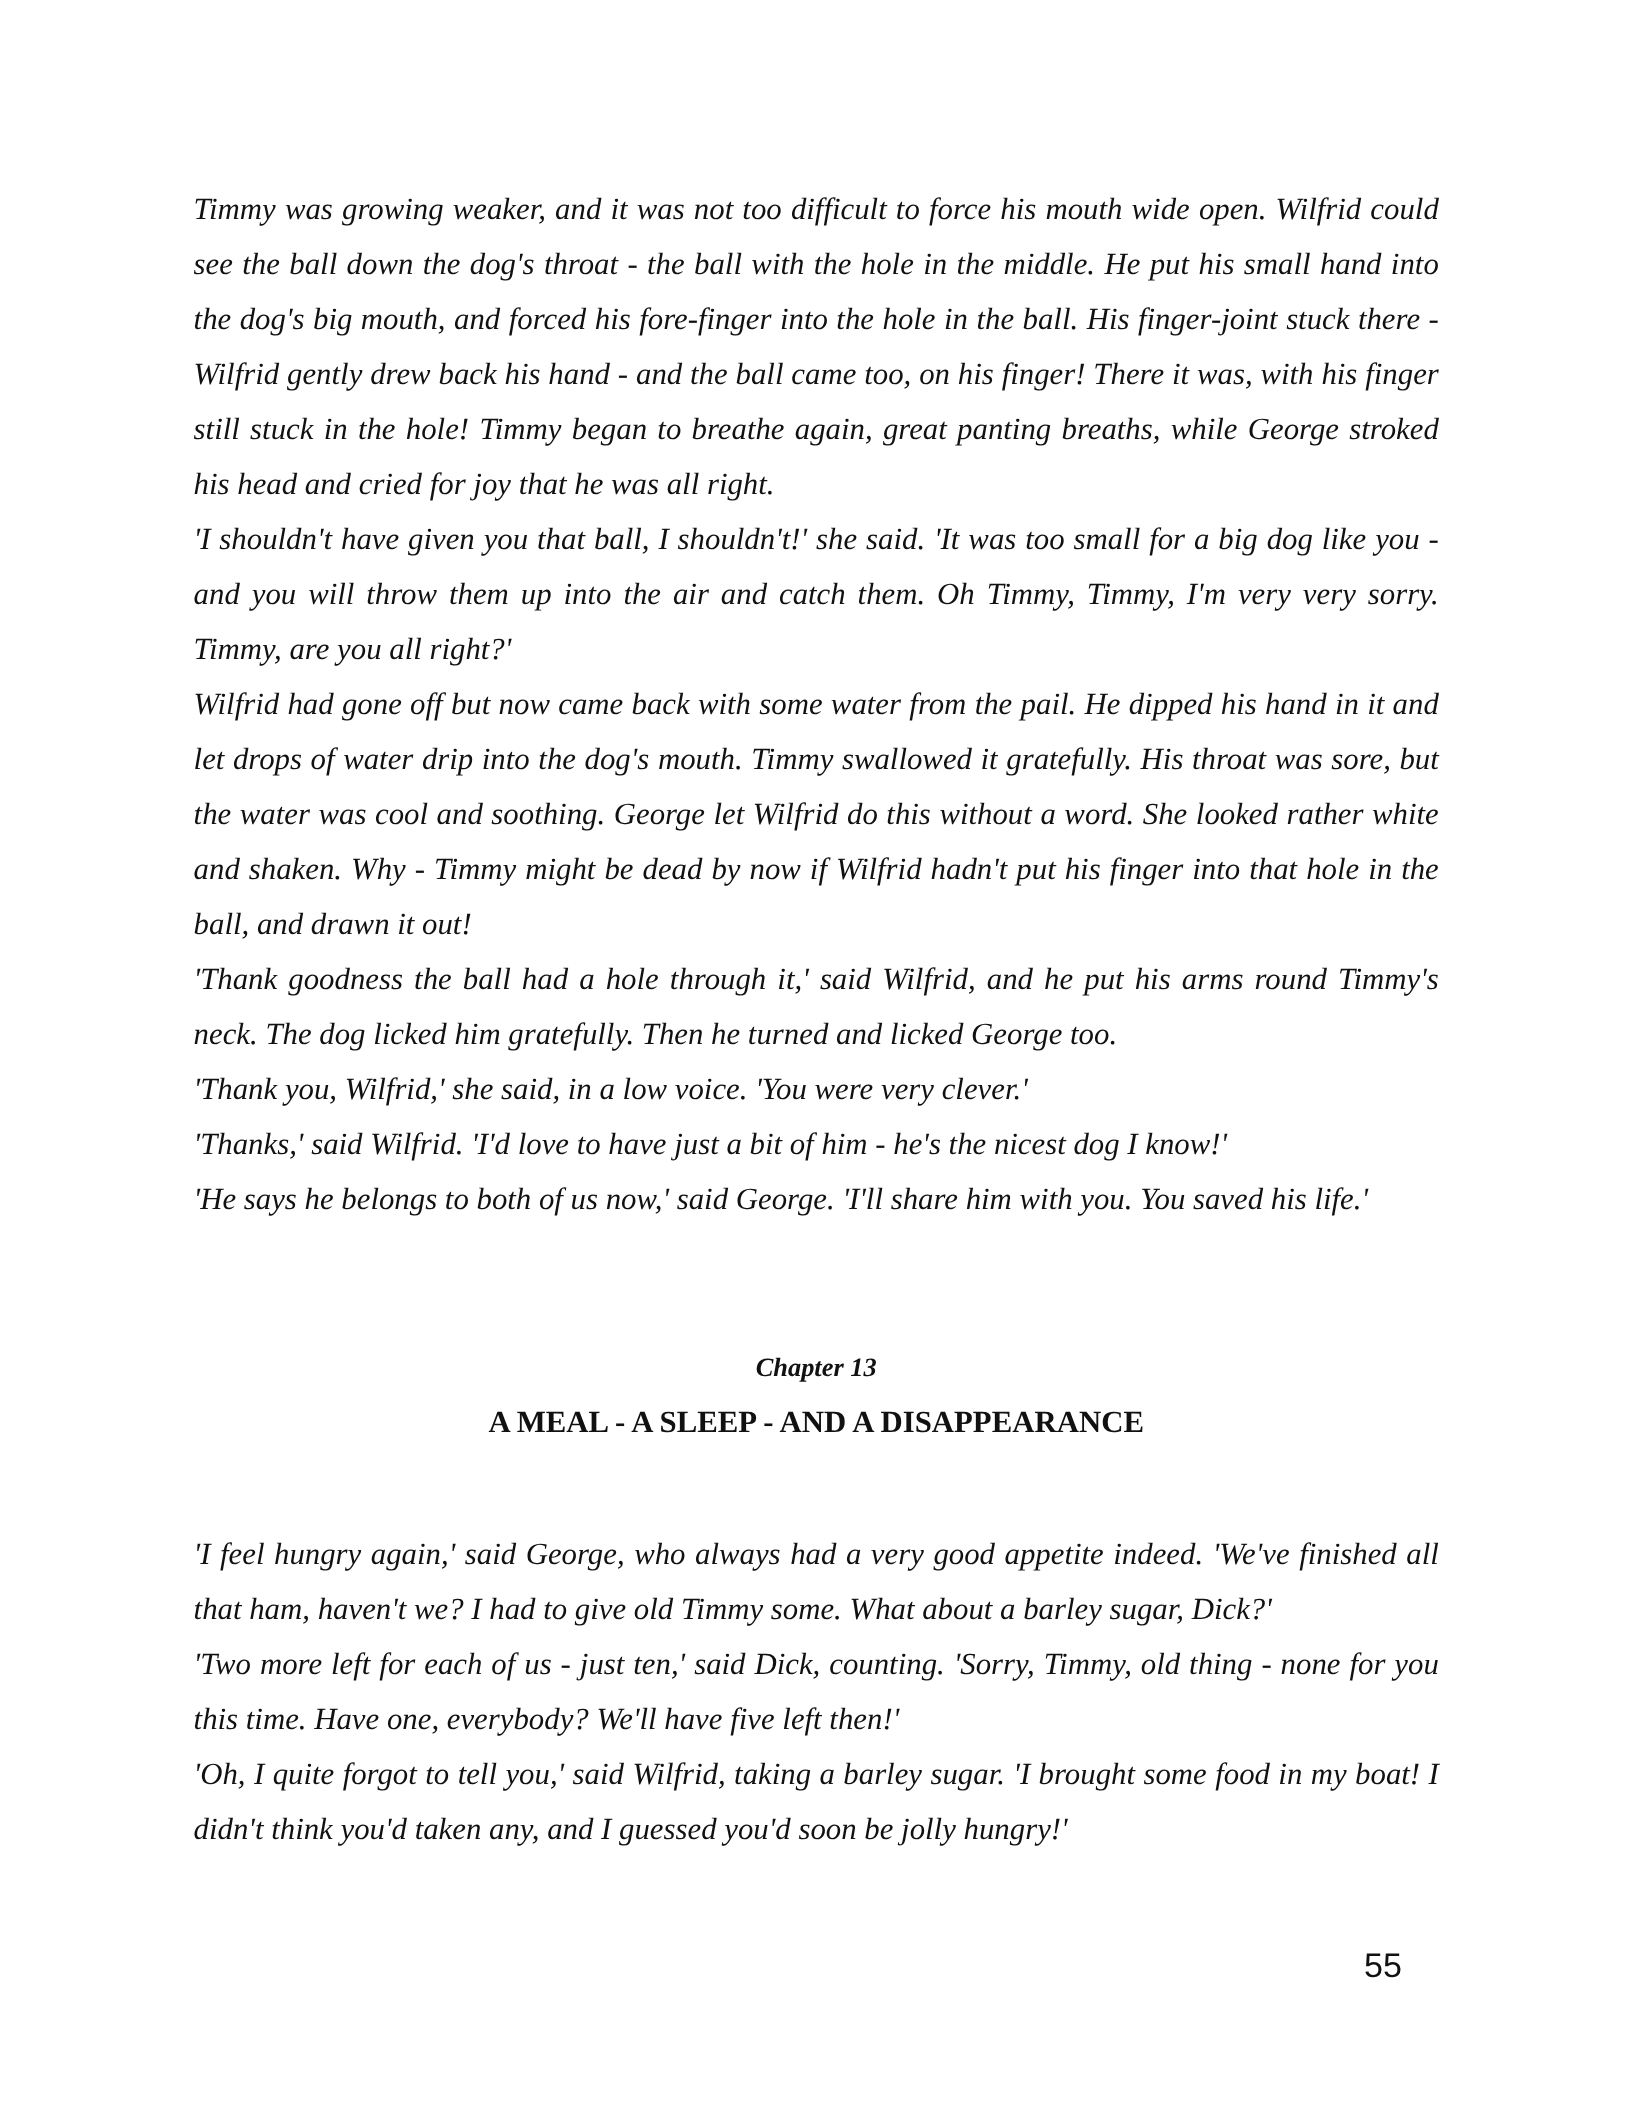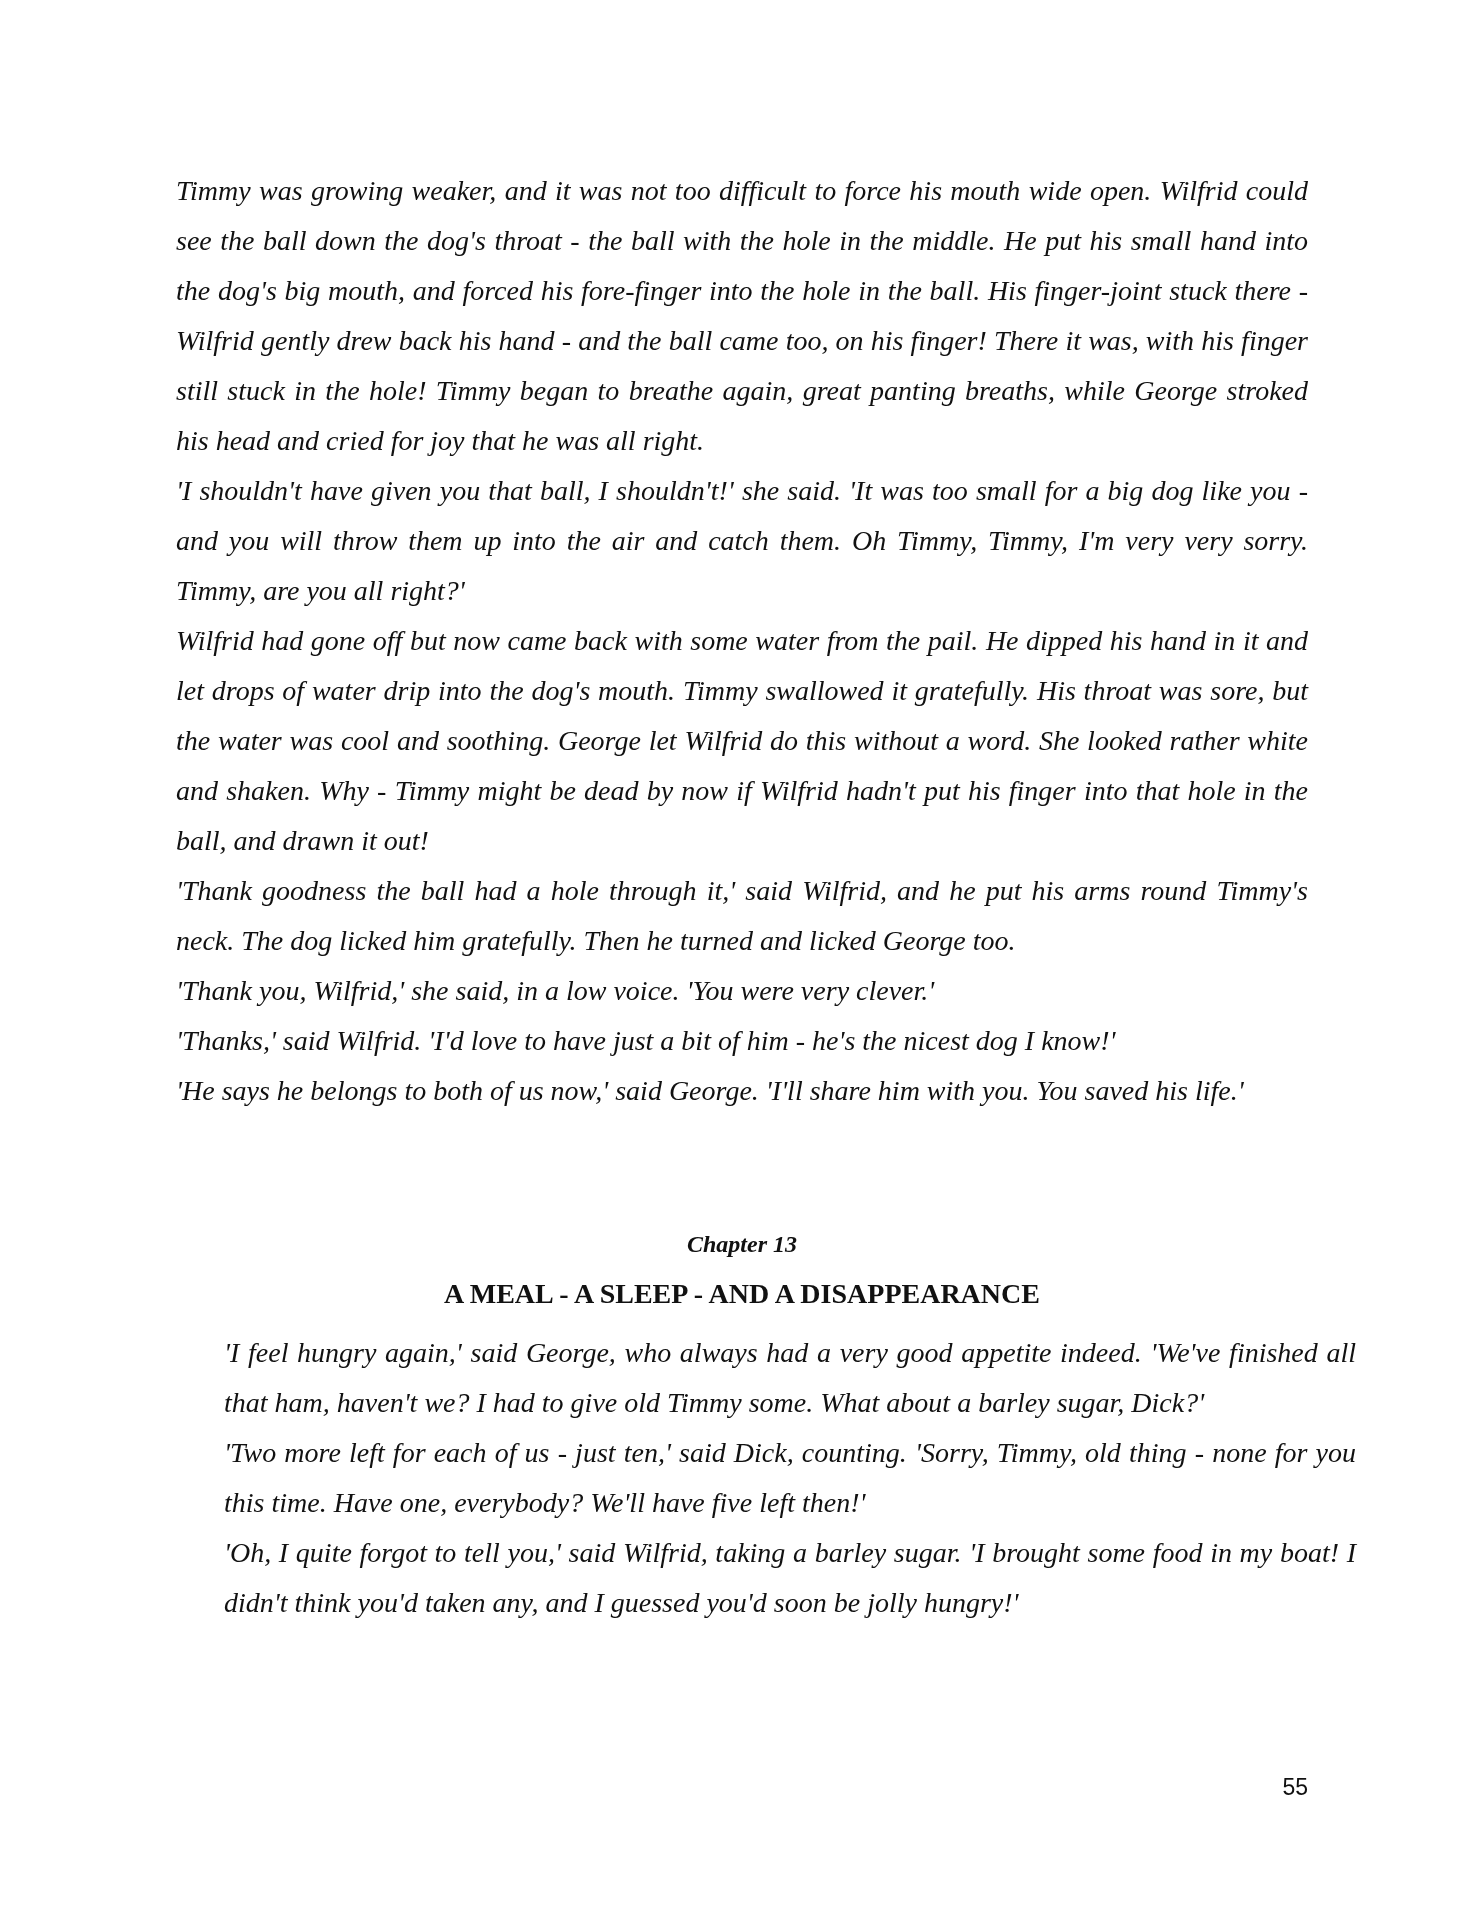--- a/index.html
+++ b/index.html
@@ -22,21 +22,21 @@
     font-size: 28px;
     line-height: 50px;
     text-align: justify;
   }
   .text-block p {
     margin: 0;
     padding: 0;
     font-style: italic;
   }
   #section-1 { top: 166px; }
-  #section-2 { top: 1328px; margin-left: 48px; }
+  #section-2 { top: 1389px; }
   .chapter-number {
     position: absolute;
     left: 176px;
     width: 1132px;
     top: 1219px;
     font-size: 24px;
     line-height: 50px;
     font-weight: bold;
     font-style: italic;
     text-align: center;
@@ -50,23 +50,23 @@
     line-height: 50px;
     font-weight: bold;
     text-align: center;
   }
   .page-number {
     position: absolute;
     left: 1240px;
     width: 68px;
     top: 1772px;
     font-family: "Liberation Sans", "DejaVu Sans", sans-serif;
-    font-size: 23px;
+    font-size: 31px;
     line-height: 30px;
-    text-align: right;
+    text-align: left;
     color: #111111;
   }
 </style>
 </head>
 <body>
 
 <div class="text-block" id="section-1">
   <p>Timmy was growing weaker, and it was not too difficult to force his mouth wide open. Wilfrid could see the ball down the dog's throat - the ball with the hole in the middle. He put his small hand into the dog's big mouth, and forced his fore-finger into the hole in the ball. His finger-joint stuck there - Wilfrid gently drew back his hand - and the ball came too, on his finger! There it was, with his finger still stuck in the hole! Timmy began to breathe again, great panting breaths, while George stroked his head and cried for joy that he was all right.</p>
   <p>'I shouldn't have given you that ball, I shouldn't!' she said. 'It was too small for a big dog like you - and you will throw them up into the air and catch them. Oh Timmy, Timmy, I'm very very sorry. Timmy, are you all right?'</p>
   <p>Wilfrid had gone off but now came back with some water from the pail. He dipped his hand in it and let drops of water drip into the dog's mouth. Timmy swallowed it gratefully. His throat was sore, but the water was cool and soothing. George let Wilfrid do this without a word. She looked rather white and shaken. Why - Timmy might be dead by now if Wilfrid hadn't put his finger into that hole in the ball, and drawn it out!</p>

